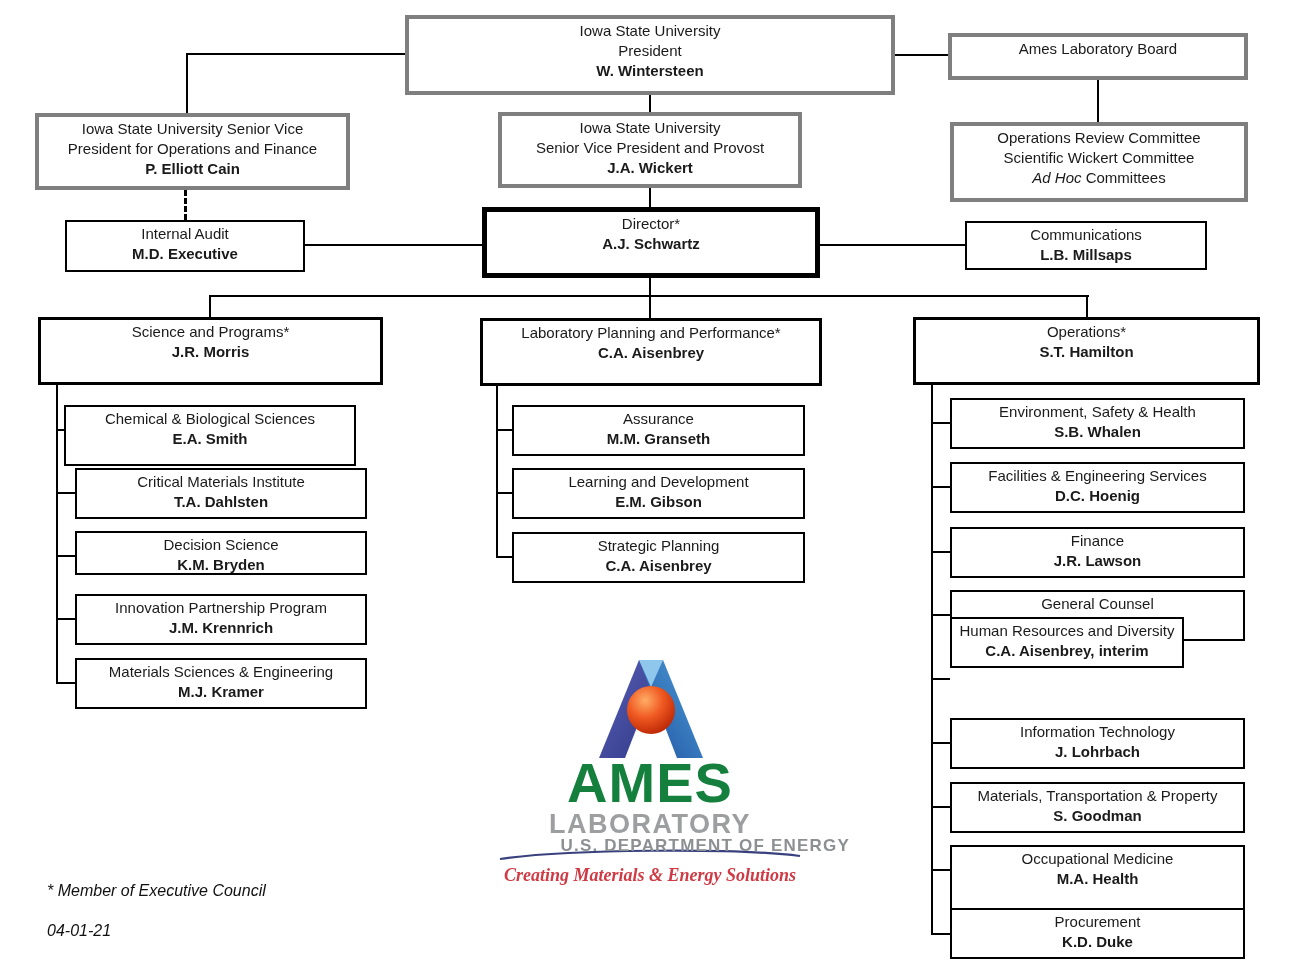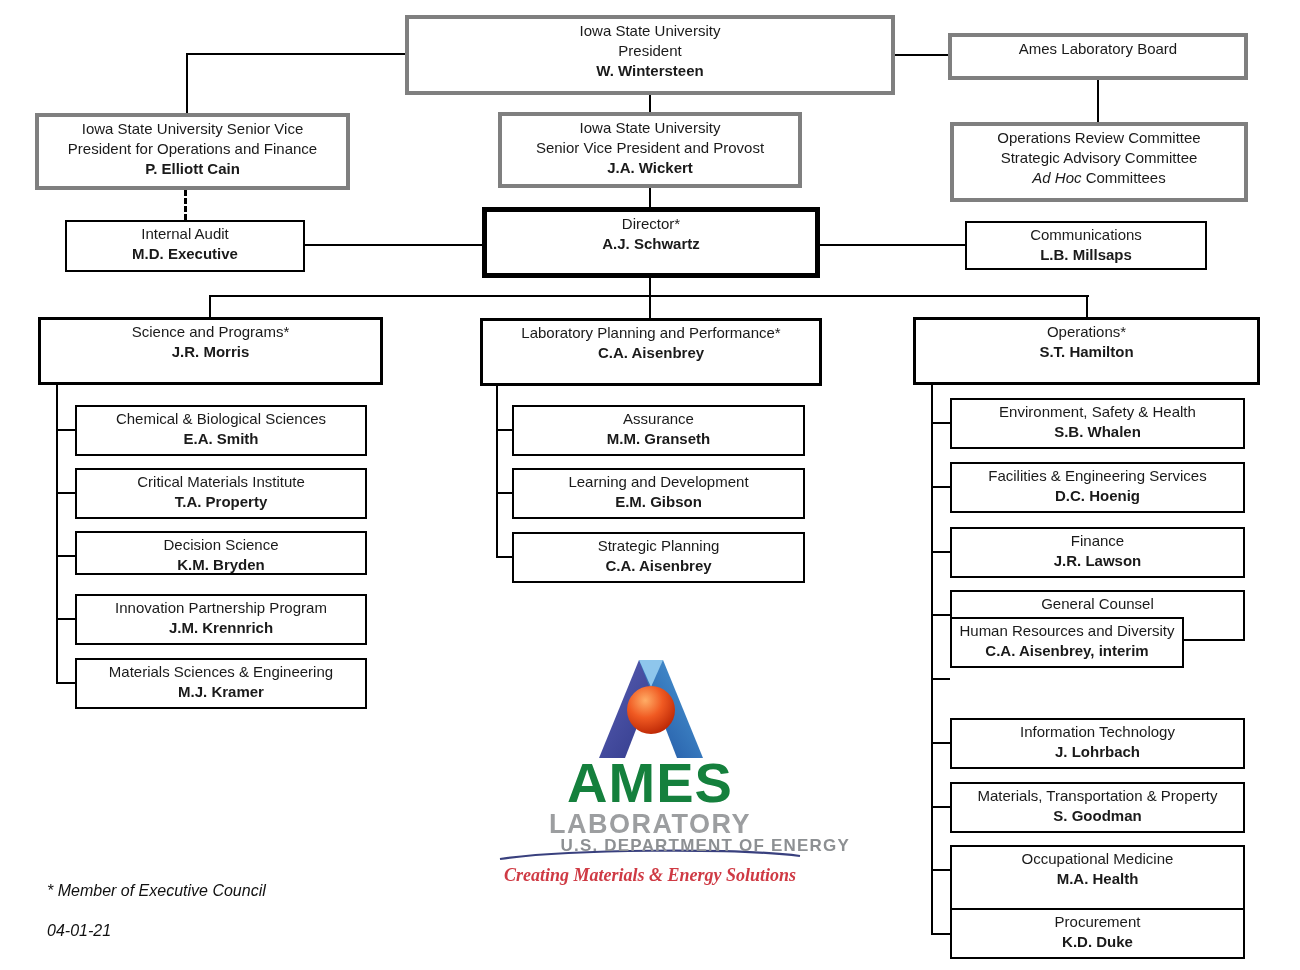--- a/index.html
+++ b/index.html
@@ -88,21 +88,21 @@
   </div>
 
   <div class="box g4" style="left:498px;top:112px;width:304px;height:76px">
     <div class="bt">Iowa State University</div>
     <div class="bt">Senior Vice President and Provost</div>
     <div class="bn">J.A. Wickert</div>
   </div>
 
   <div class="box g4" style="left:950px;top:122px;width:298px;height:80px">
     <div class="bt">Operations Review Committee</div>
-    <div class="bt">Strategic Advisory Committee</div>
+    <div class="bt">Scientific Wickert Committee</div>
     <div class="bt"><span class="it">Ad Hoc</span><span> Committees</span></div>
   </div>
 
   <div class="box k2" style="left:65px;top:220px;width:240px;height:52px">
     <div class="bt">Internal Audit</div>
     <div class="bn">M.D. Executive</div>
   </div>
 
   <div class="box k5" style="left:482px;top:207px;width:338px;height:71px">
     <div class="bt">Director*</div>
@@ -122,27 +122,27 @@
   <div class="box k3" style="left:480px;top:318px;width:342px;height:68px">
     <div class="bt">Laboratory Planning and Performance*</div>
     <div class="bn">C.A. Aisenbrey</div>
   </div>
 
   <div class="box k3" style="left:913px;top:317px;width:347px;height:68px">
     <div class="bt">Operations*</div>
     <div class="bn">S.T. Hamilton</div>
   </div>
 
-  <div class="box k2" style="left:75px;top:405px;width:292px;height:51px">
+  <div class="box k2" style="left:64px;top:405px;width:292px;height:61px">
     <div class="bt">Chemical &amp; Biological Sciences</div>
     <div class="bn">E.A. Smith</div>
   </div>
   <div class="box k2" style="left:75px;top:468px;width:292px;height:51px">
     <div class="bt">Critical Materials Institute</div>
-    <div class="bn">T.A. Property</div>
+    <div class="bn">T.A. Dahlsten</div>
   </div>
   <div class="box k2" style="left:75px;top:531px;width:292px;height:44px">
     <div class="bt">Decision Science</div>
     <div class="bn">K.M. Bryden</div>
   </div>
   <div class="box k2" style="left:75px;top:594px;width:292px;height:51px">
     <div class="bt">Innovation Partnership Program</div>
     <div class="bn">J.M. Krennrich</div>
   </div>
   <div class="box k2" style="left:75px;top:658px;width:292px;height:51px">

